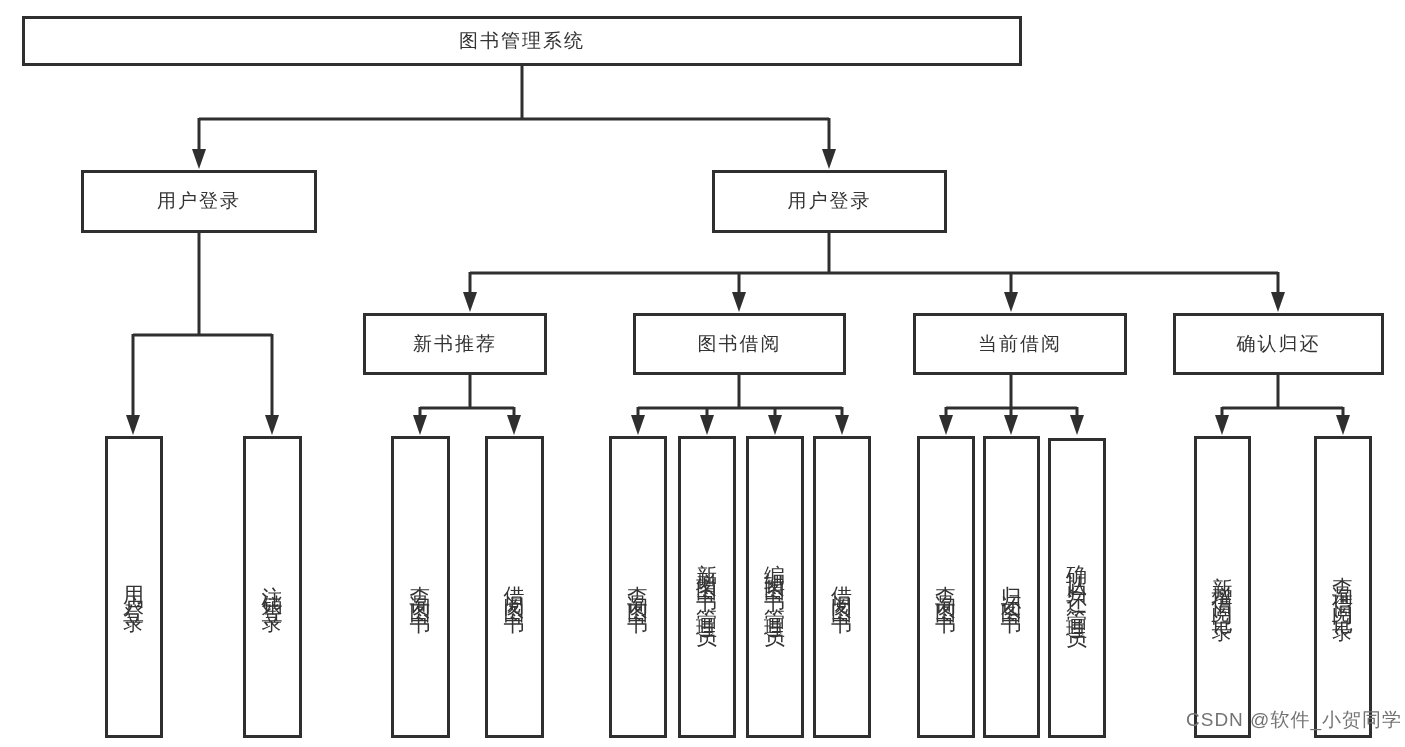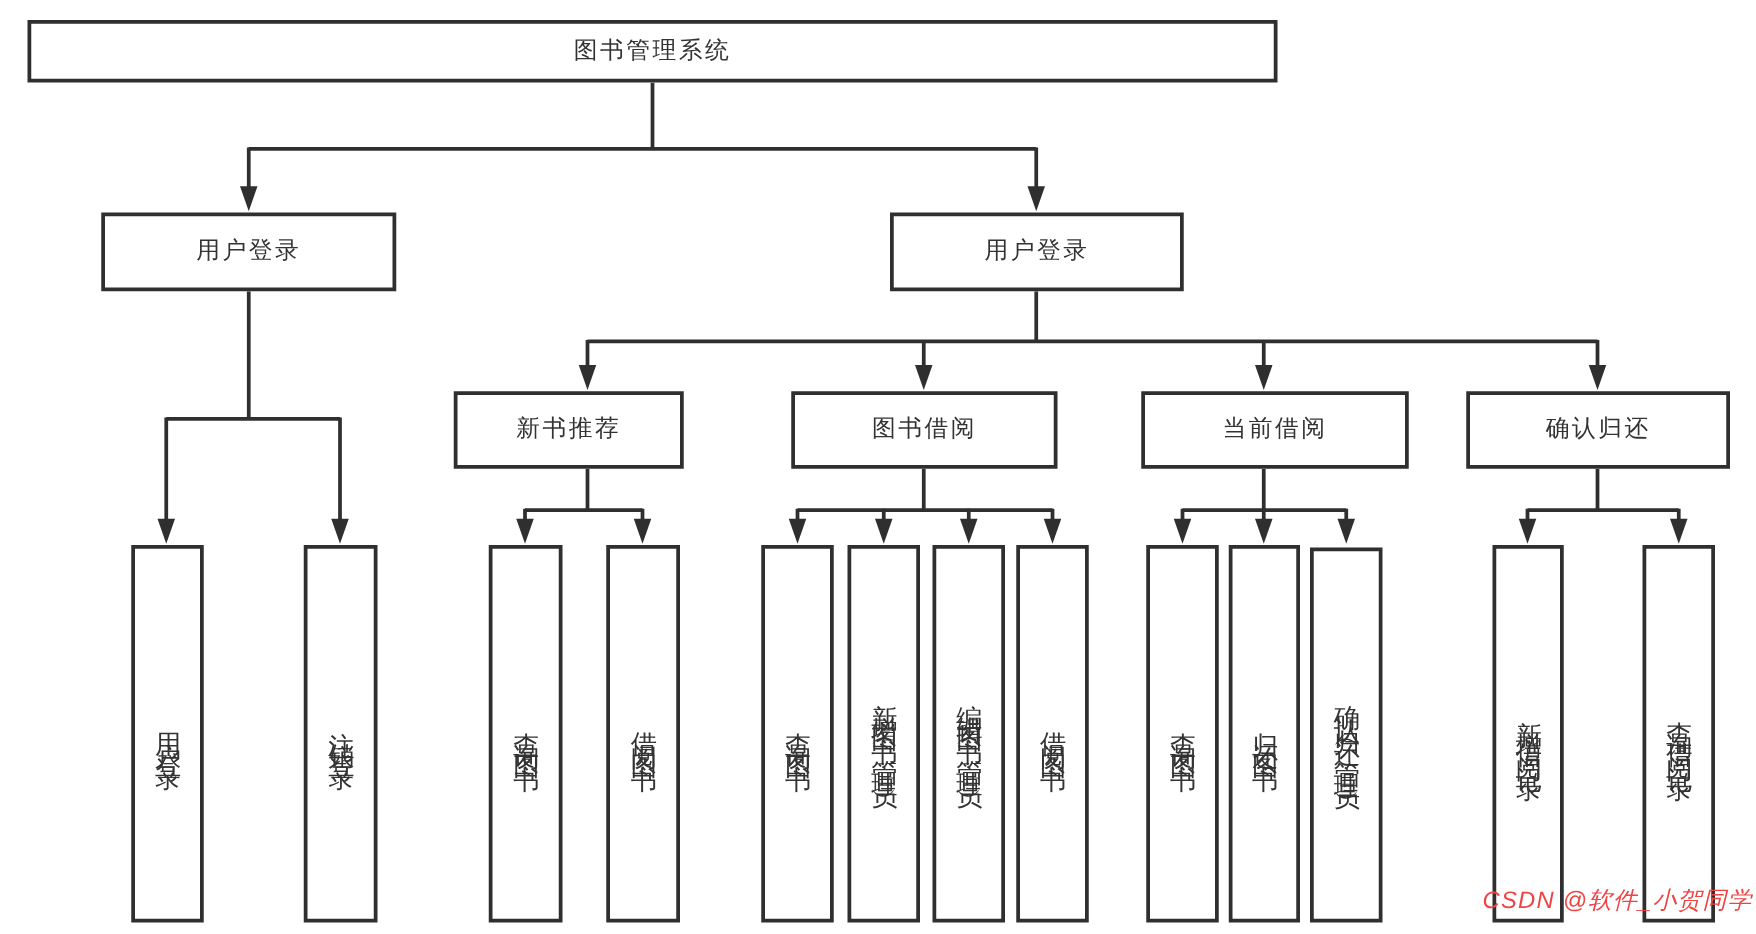--- a/index.html
+++ b/index.html
@@ -37,24 +37,23 @@
     font-size: 21px;
     letter-spacing: 9px;
     line-height: 1;
     padding: 8px 0;
   }
   .watermark {
     position: absolute;
     left: 1186px;
     top: 707px;
     font-size: 19px;
-    color: #ef4444;
+    color: #737373;
     letter-spacing: 1px;
     white-space: nowrap;
-    font-style: italic;
   }
 </style>
 </head>
 <body>
 
 <div class="canvas">
 
   <svg class="connectors" viewBox="0 0 1405 747" xmlns="http://www.w3.org/2000/svg">
     <g stroke="#2f2f2f" stroke-width="3" fill="none">
 

